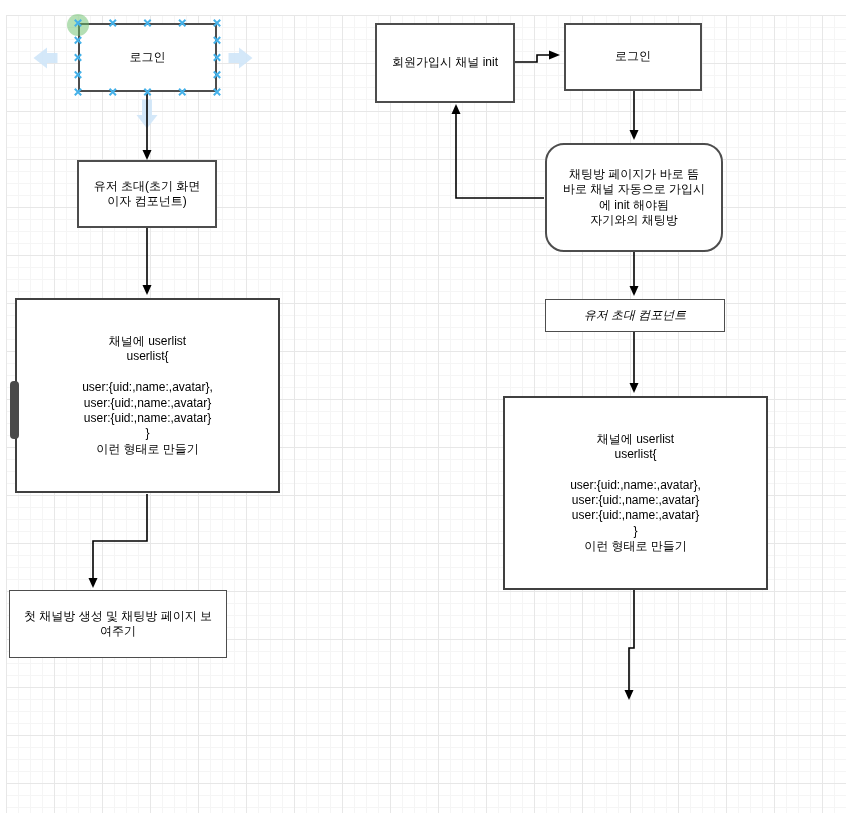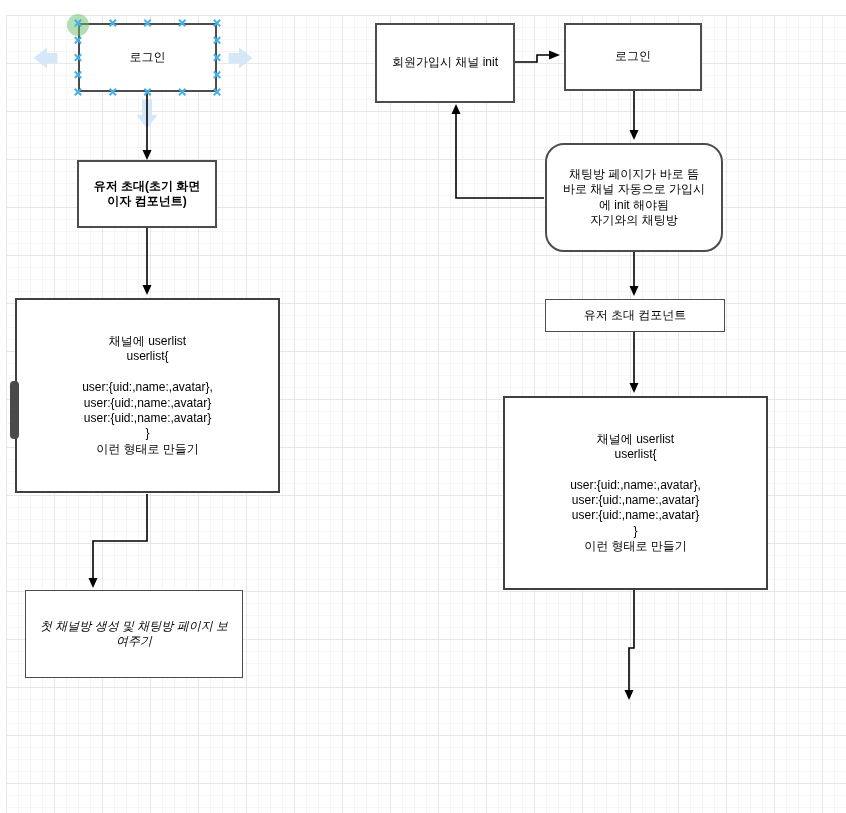--- a/index.html
+++ b/index.html
@@ -21,27 +21,27 @@
   }
   .node {
     position: absolute; box-sizing: border-box;
     background: #ffffff; border: 2px solid #4d4d4d;
     display: flex; align-items: center; justify-content: center;
     text-align: center; color: #000; font-size: 12px; line-height: 1.28;
   }
   .node .node-label { white-space: pre-line; padding: 2px 4px; }
   .thin { border-width: 1.5px; }
   .node-login-left        { left: 78px;  top: 23px;  width: 139px; height: 69px; }
-  .node-invite-left       { left: 77px;  top: 160px; width: 140px; height: 68px; font-weight: bold; }
+  .node-invite-left       { left: 77px;  top: 160px; width: 140px; height: 68px; }
   .node-userlist-left     { left: 15px;  top: 298px; width: 265px; height: 195px; border-color:#404040; }
-  .node-first-channel     { left: 25px;   top: 590px; width: 218px; height: 88px; font-style: italic; }
+  .node-first-channel     { left: 9px;   top: 590px; width: 218px; height: 68px; }
   .node-signup-init       { left: 375px; top: 23px;  width: 140px; height: 80px; text-align: right; }
   .node-login-right       { left: 564px; top: 23px;  width: 138px; height: 68px; }
   .node-chat-page         { left: 545px; top: 143px; width: 178px; height: 109px; border-radius: 19px; }
-  .node-invite-right      { left: 545px; top: 299px; width: 180px; height: 33px; }
+  .node-invite-right      { left: 545px; top: 299px; width: 180px; height: 33px; font-style: italic; }
   .node-userlist-right    { left: 503px; top: 396px; width: 265px; height: 194px; border-color:#404040; }
   .node-channel-list      { left: 577px; top: 711px; width: 138px; height: 68px; }
   .collapsed-bar {
     position: absolute; left: 10px; top: 381px; width: 9px; height: 58px;
     background: #4a4a4a; border-radius: 4px; z-index: 6;
   }
   svg.overlay {
     position: absolute; left: 0; top: 0; z-index: 5; pointer-events: none;
   }
 </style>

